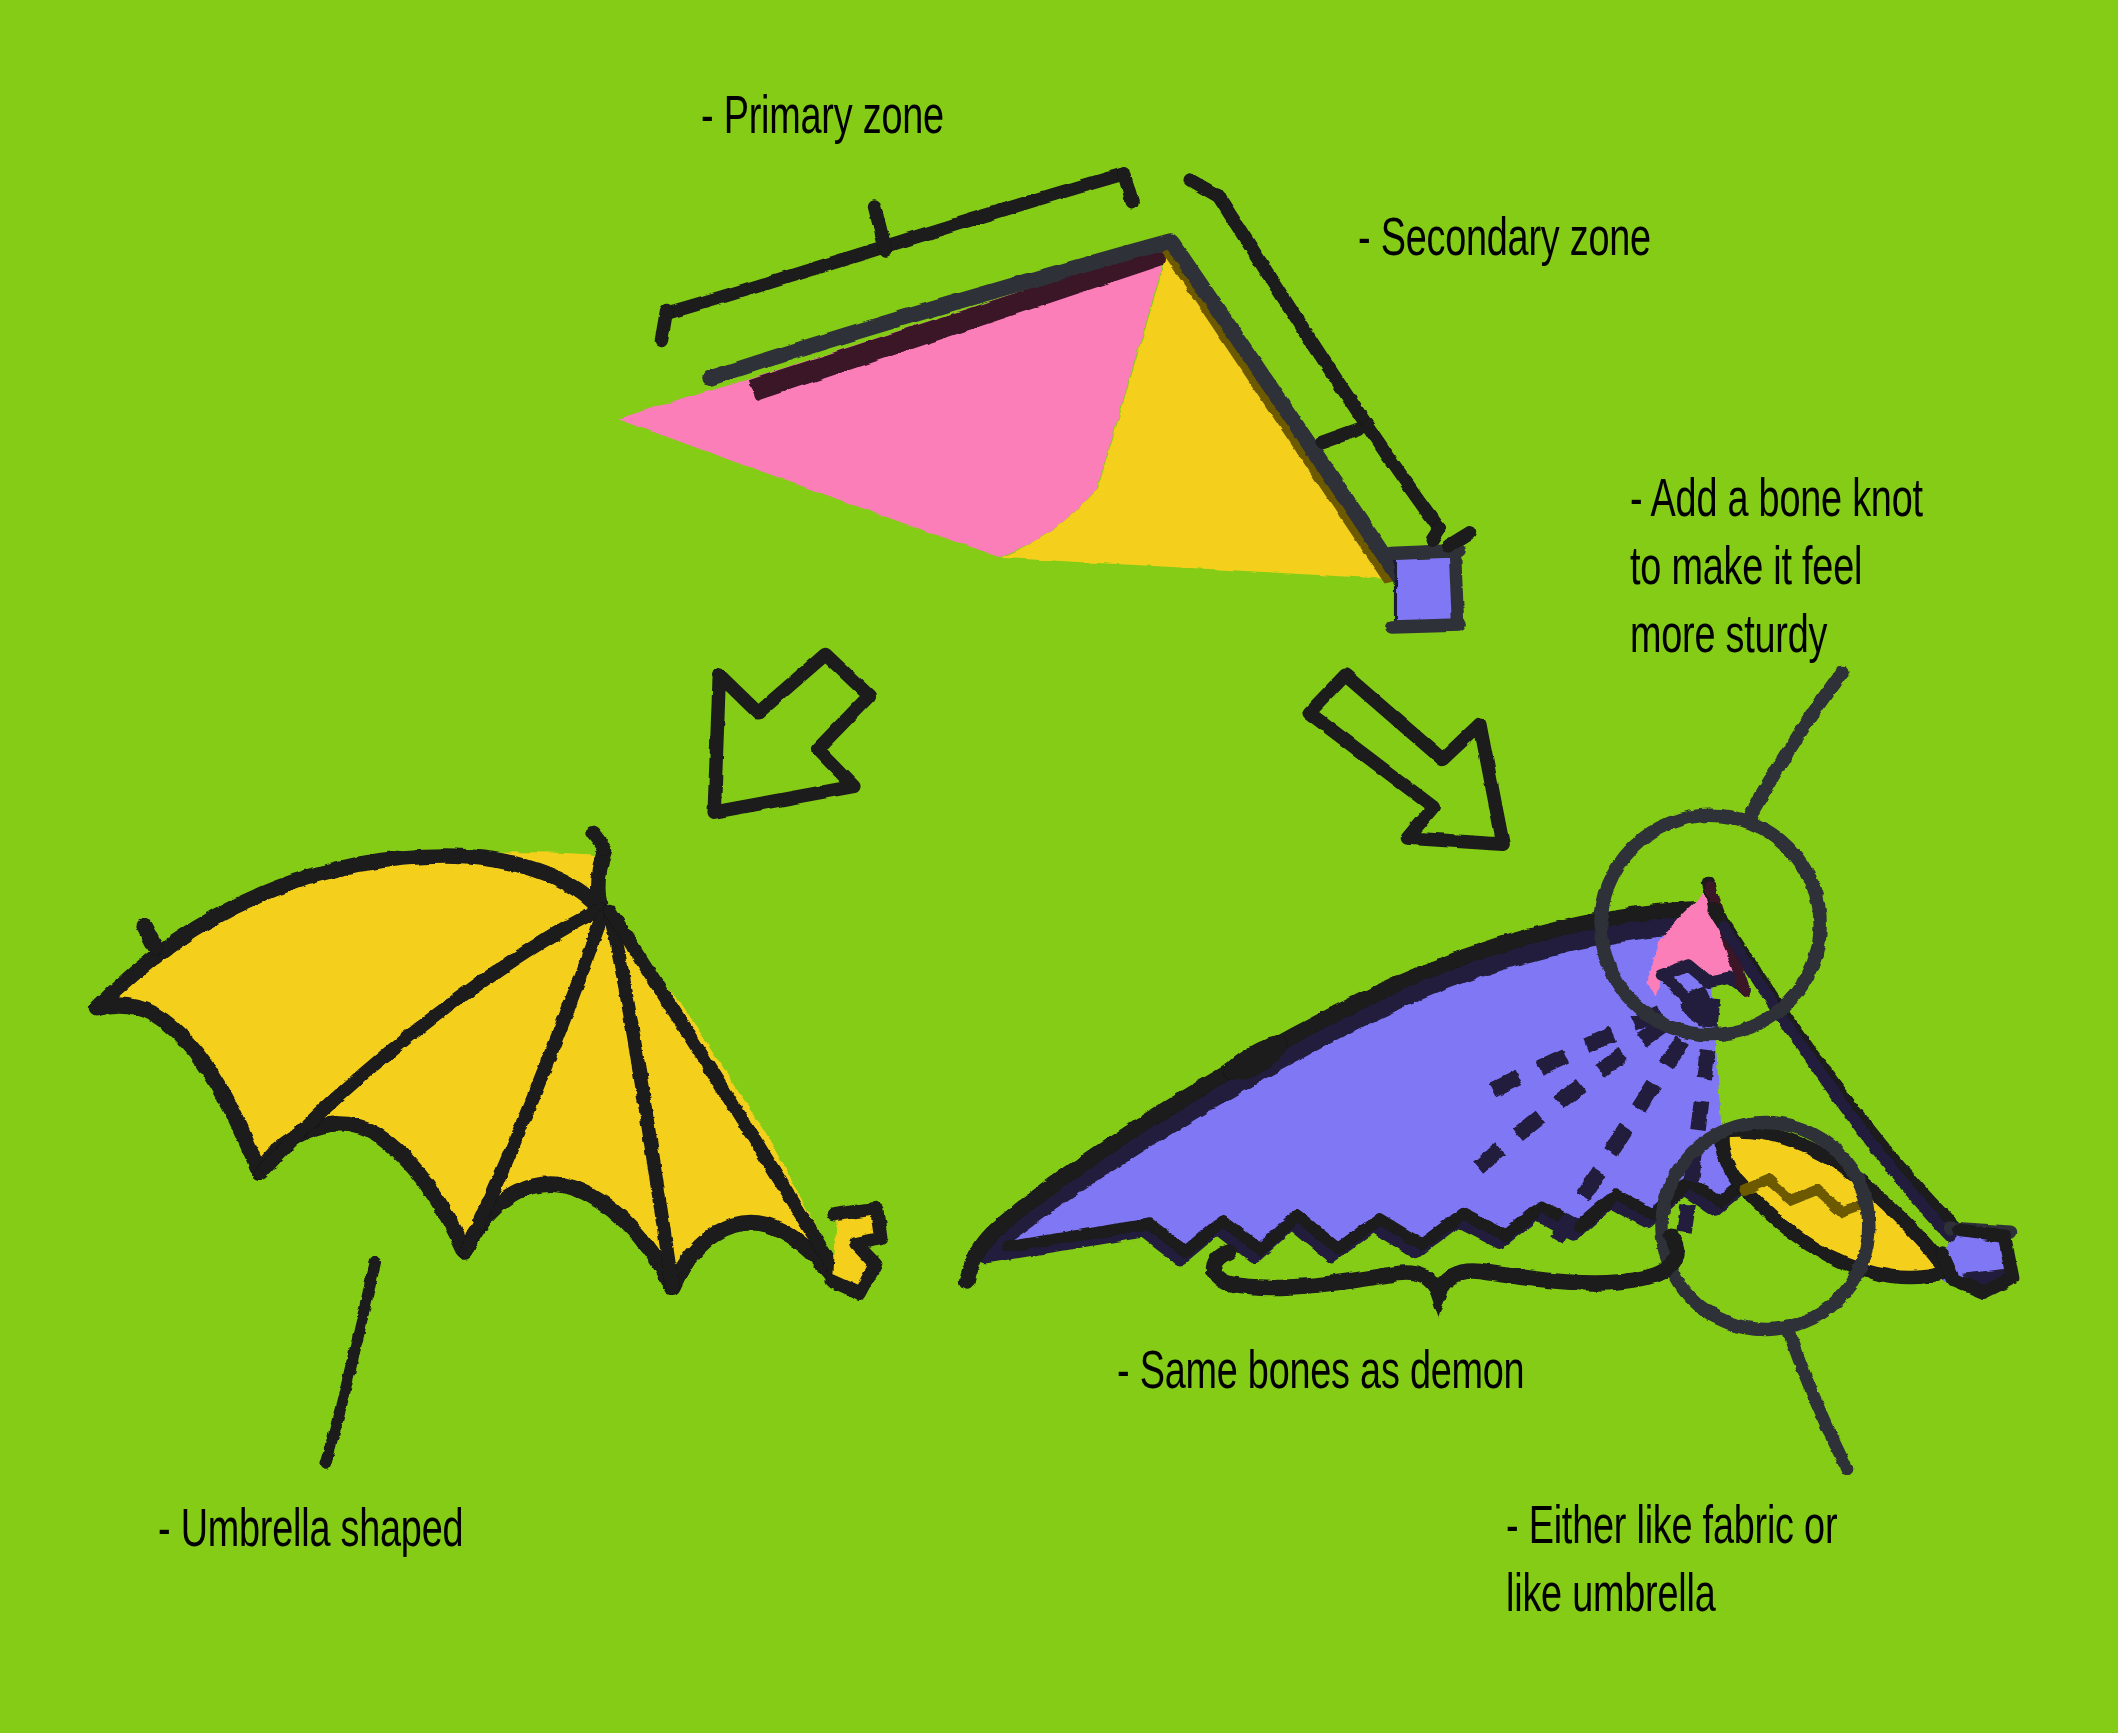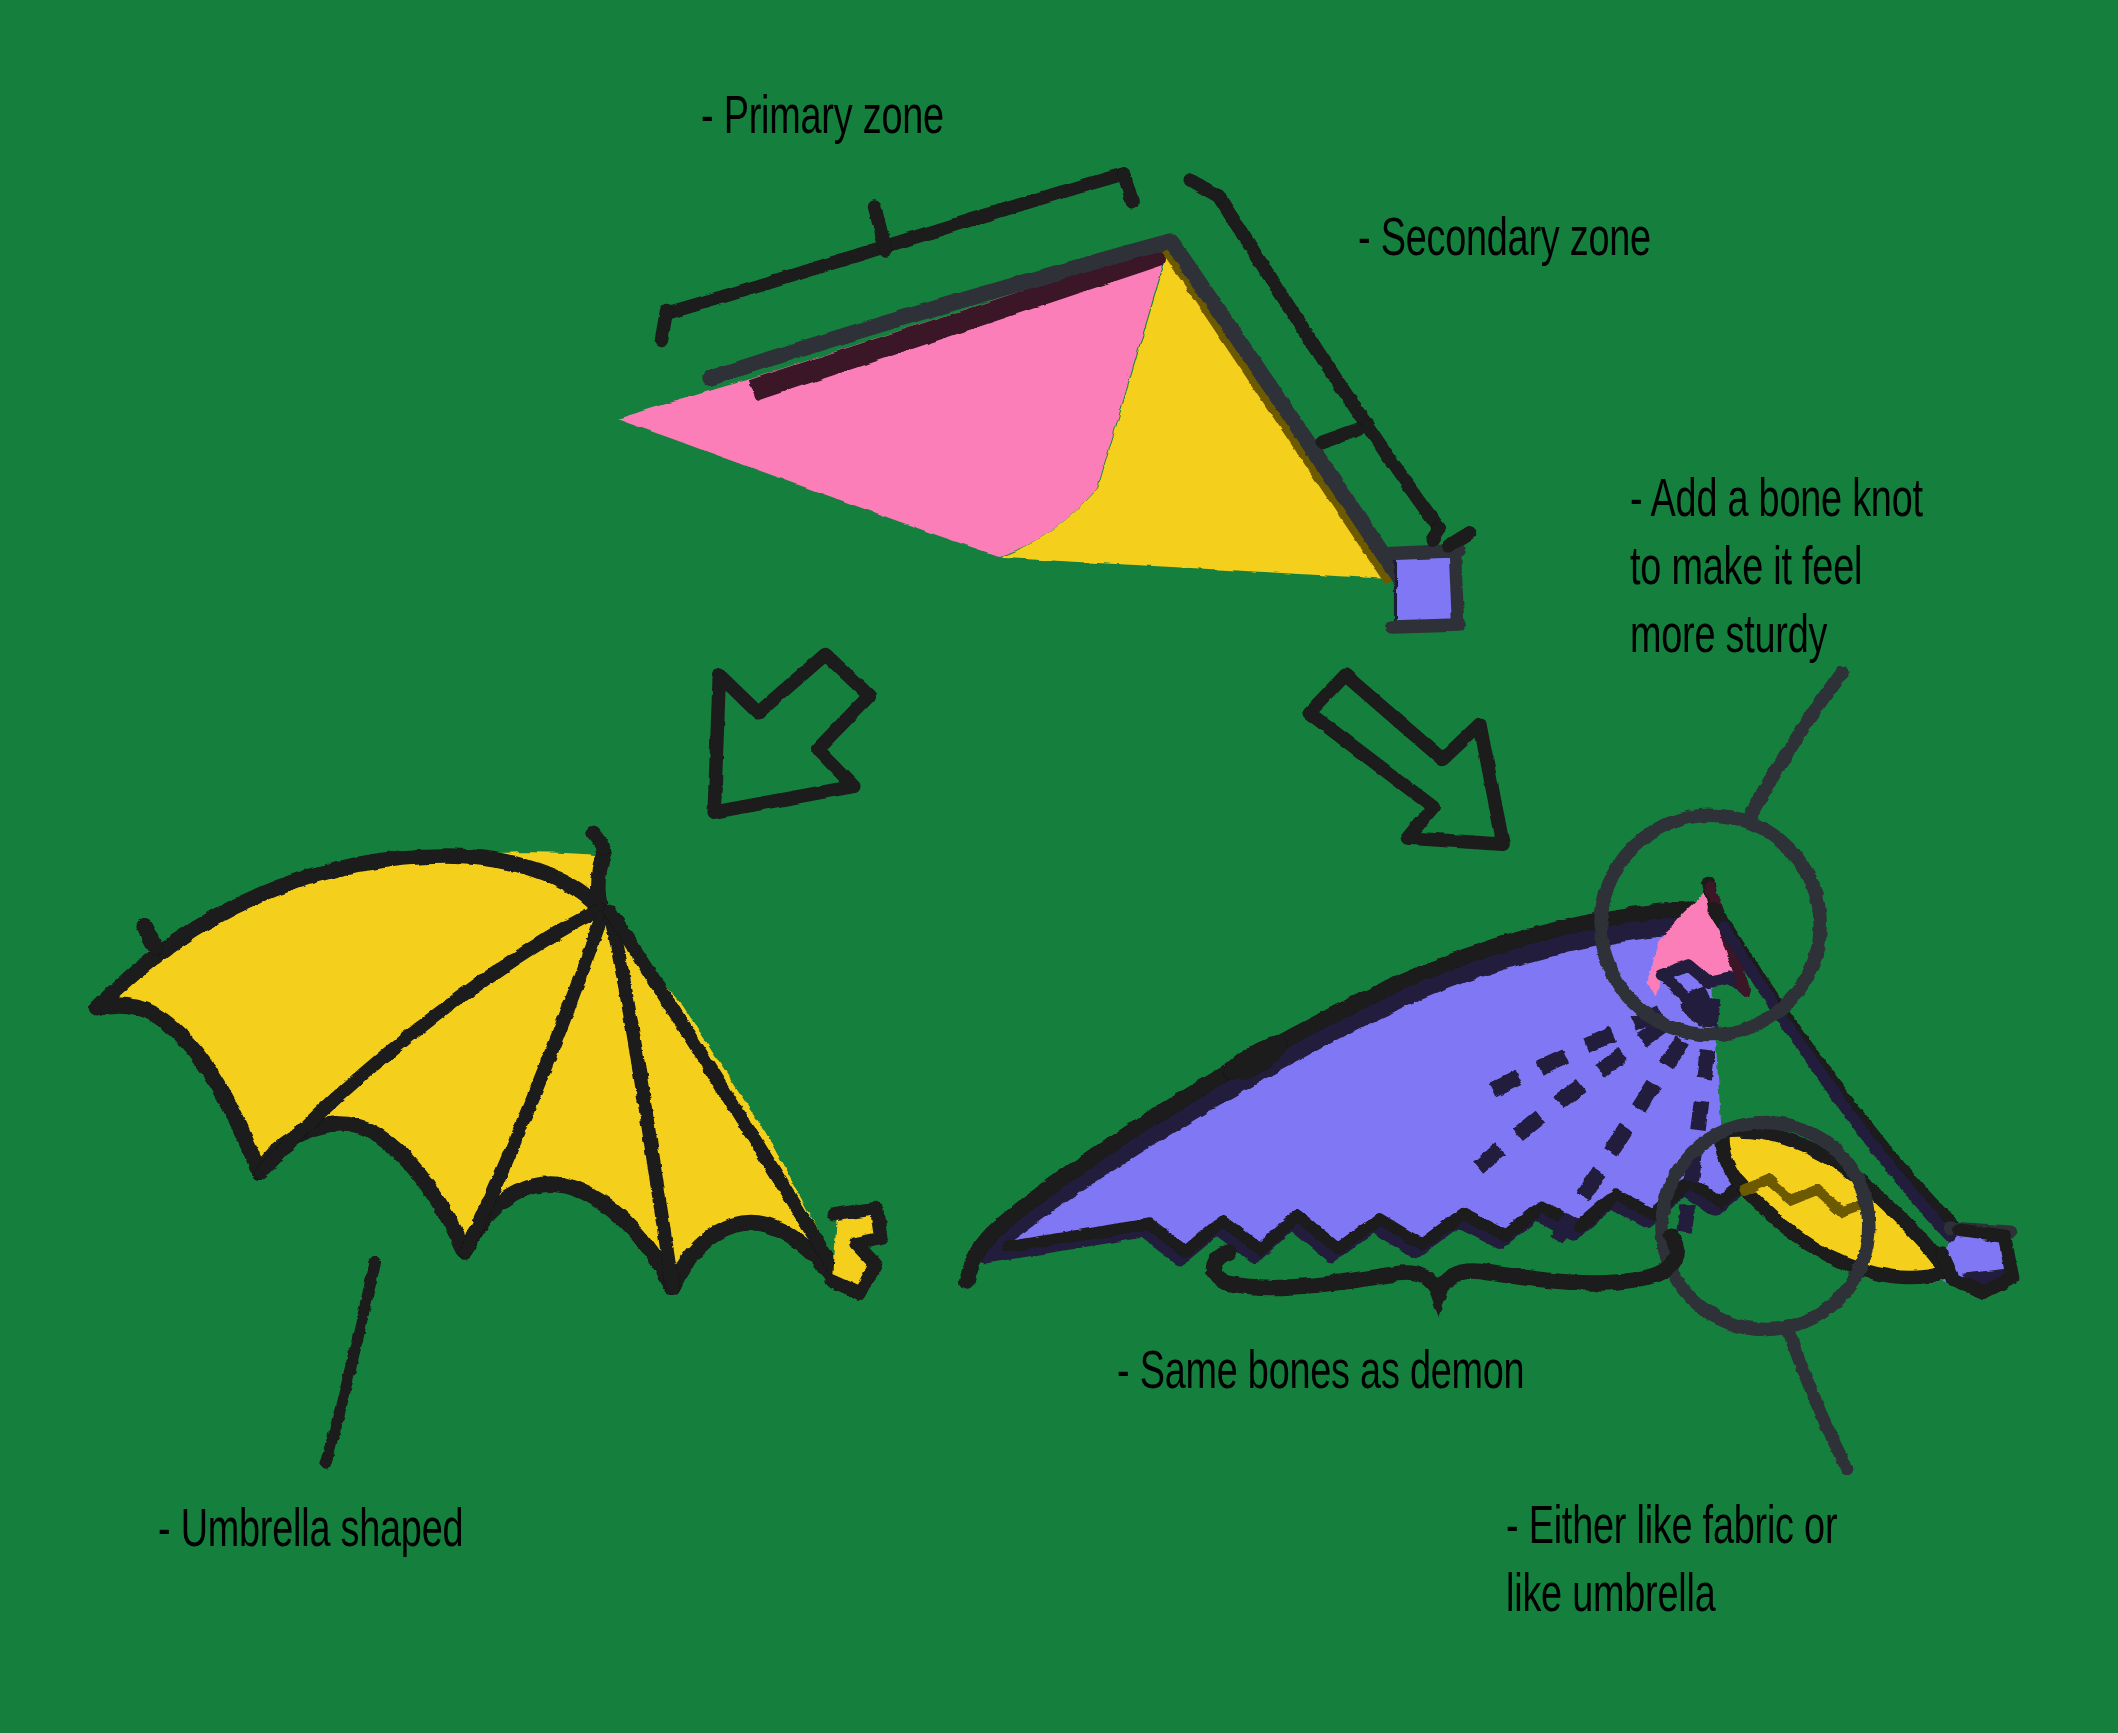--- a/index.html
+++ b/index.html
@@ -38,21 +38,21 @@
   .note.n-primary   { left: 701px; top: 80px;  font-size: 54px; }
   .note.n-secondary { left: 1358px; top: 202px;  font-size: 54px; }
   .note.n-boneknot  { left: 1630px; top: 463px;  font-size: 54px; }
   .note.n-samebones { left: 1117px; top: 1335px; font-size: 54px; }
   .note.n-umbrella  { left: 158px;  top: 1493px; font-size: 54px; }
   .note.n-fabric    { left: 1506px; top: 1490px; font-size: 54px; }
 </style>
 </head>
 <body>
 
-<div id="canvas" style="background: #15803d;">
+<div id="canvas" style="background: #84cc16;">
 
   <svg id="art" viewBox="0 0 4095 3350" xmlns="http://www.w3.org/2000/svg">
     <defs>
       <filter id="roughen" x="-8%" y="-8%" width="116%" height="116%">
         <feTurbulence type="fractalNoise" baseFrequency="0.018 0.05" numOctaves="3" seed="7" result="n"></feTurbulence>
         <feDisplacementMap in="SourceGraphic" in2="n" scale="7" xChannelSelector="R" yChannelSelector="G"></feDisplacementMap>
       </filter>
       <filter id="roughen2" x="-8%" y="-8%" width="116%" height="116%">
         <feTurbulence type="fractalNoise" baseFrequency="0.03 0.06" numOctaves="3" seed="19" result="n"></feTurbulence>
         <feDisplacementMap in="SourceGraphic" in2="n" scale="9" xChannelSelector="R" yChannelSelector="G"></feDisplacementMap>

